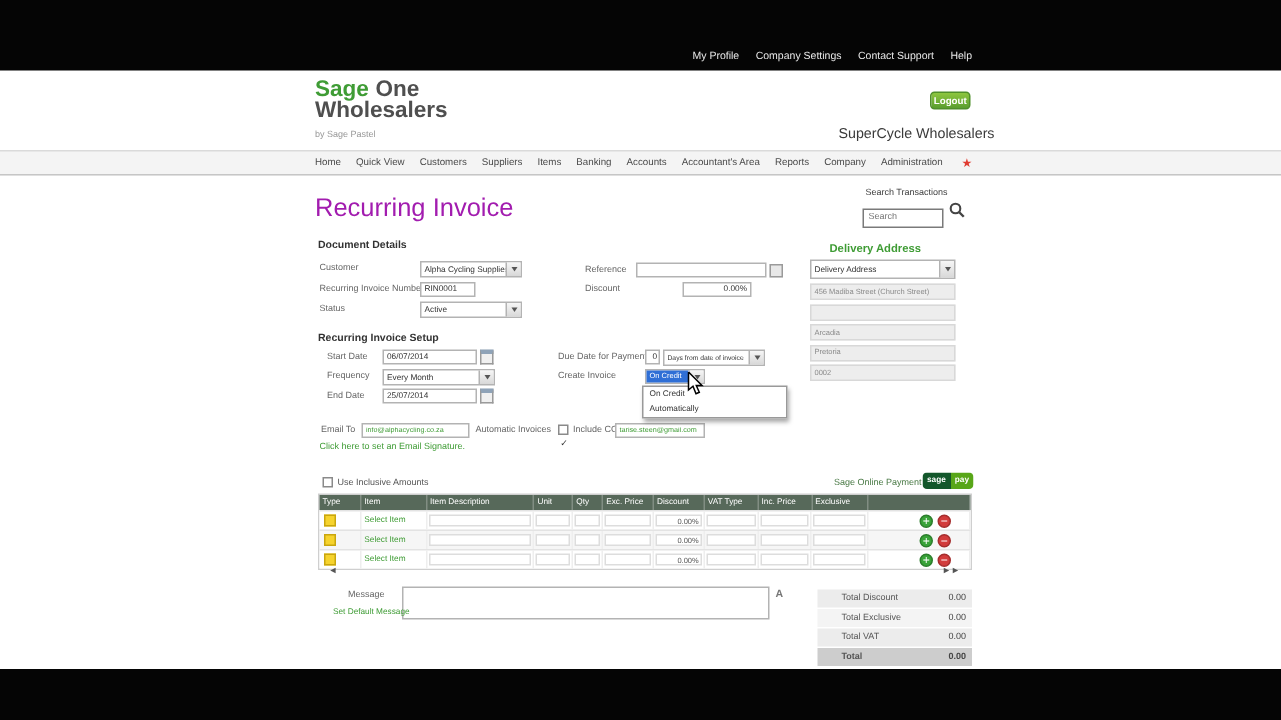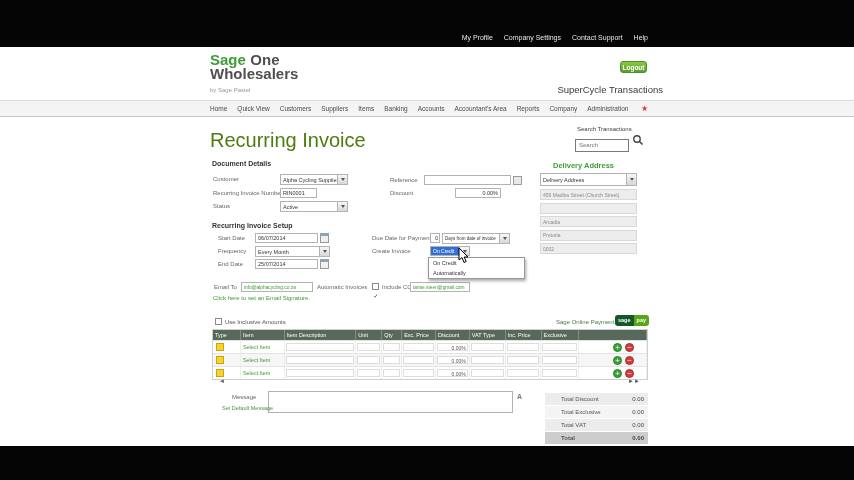--- a/index.html
+++ b/index.html
@@ -29,21 +29,21 @@
   .nav-items{position:absolute;left:210px;top:0;height:15px;display:flex;align-items:center;gap:10px;}
   .nav-item{font-size:6.5px;color:#4a4a4a;white-space:nowrap;cursor:pointer;}
   .fav-star{position:absolute;left:641px;top:3px;font-size:8px;color:#e03c31;}
   
   .search-label{left:577px;top:79px;font-size:6px;color:#3c3c3c;}
   .search-box{left:575px;top:86px;width:54px;height:13px;}
   .search-box input{width:100%;height:100%;box-sizing:border-box;border:1px solid #7a7a7a;
                     font-family:inherit;font-size:6px;color:#555;padding:0 3px;}
   .mag{left:632px;top:87px;}
   
-  .page-title{left:210px;top:82px;font-size:20px;color:#4d7c0f;}
+  .page-title{left:210px;top:82px;font-size:17px;color:#a21caf;}
   .sec-title{font-size:7px;font-weight:bold;color:#333;}
   .lbl{font-size:6px;color:#666;white-space:nowrap;}
   .inp{position:absolute;border:1px solid #b3b3b3;background:#fff;font-size:5.5px;color:#333;
        padding:0 2px;box-sizing:border-box;height:10px;font-family:inherit;}
   .inp.right{text-align:right;}
   .sel{position:absolute;border:1px solid #b3b3b3;background:#fff;height:11px;box-sizing:border-box;
        display:flex;align-items:stretch;cursor:pointer;}
   .sel .val{flex:1;font-size:5.5px;color:#333;padding:0 2px;white-space:nowrap;overflow:hidden;
             display:flex;align-items:center;}
   .arrow-btn{width:9px;background:linear-gradient(#f6f6f6,#d8d8d8);border-left:1px solid #b3b3b3;
@@ -129,21 +129,21 @@
 
   <div class="content">
 
     <div class="abs logo">
       <span class="sage">Sage</span>
       <span class="one">One</span>
       <span class="line2">Wholesalers</span>
       <span class="tagline">by Sage Pastel</span>
     </div>
     <div class="abs logout">Logout</div>
-    <div class="abs company">SuperCycle Transactions</div>
+    <div class="abs company">SuperCycle Wholesalers</div>
 
     <div class="abs nav">
       <div class="nav-items">
           <span class="nav-item">Home</span>
           <span class="nav-item">Quick View</span>
           <span class="nav-item">Customers</span>
           <span class="nav-item">Suppliers</span>
           <span class="nav-item">Items</span>
           <span class="nav-item">Banking</span>
           <span class="nav-item">Accounts</span>

